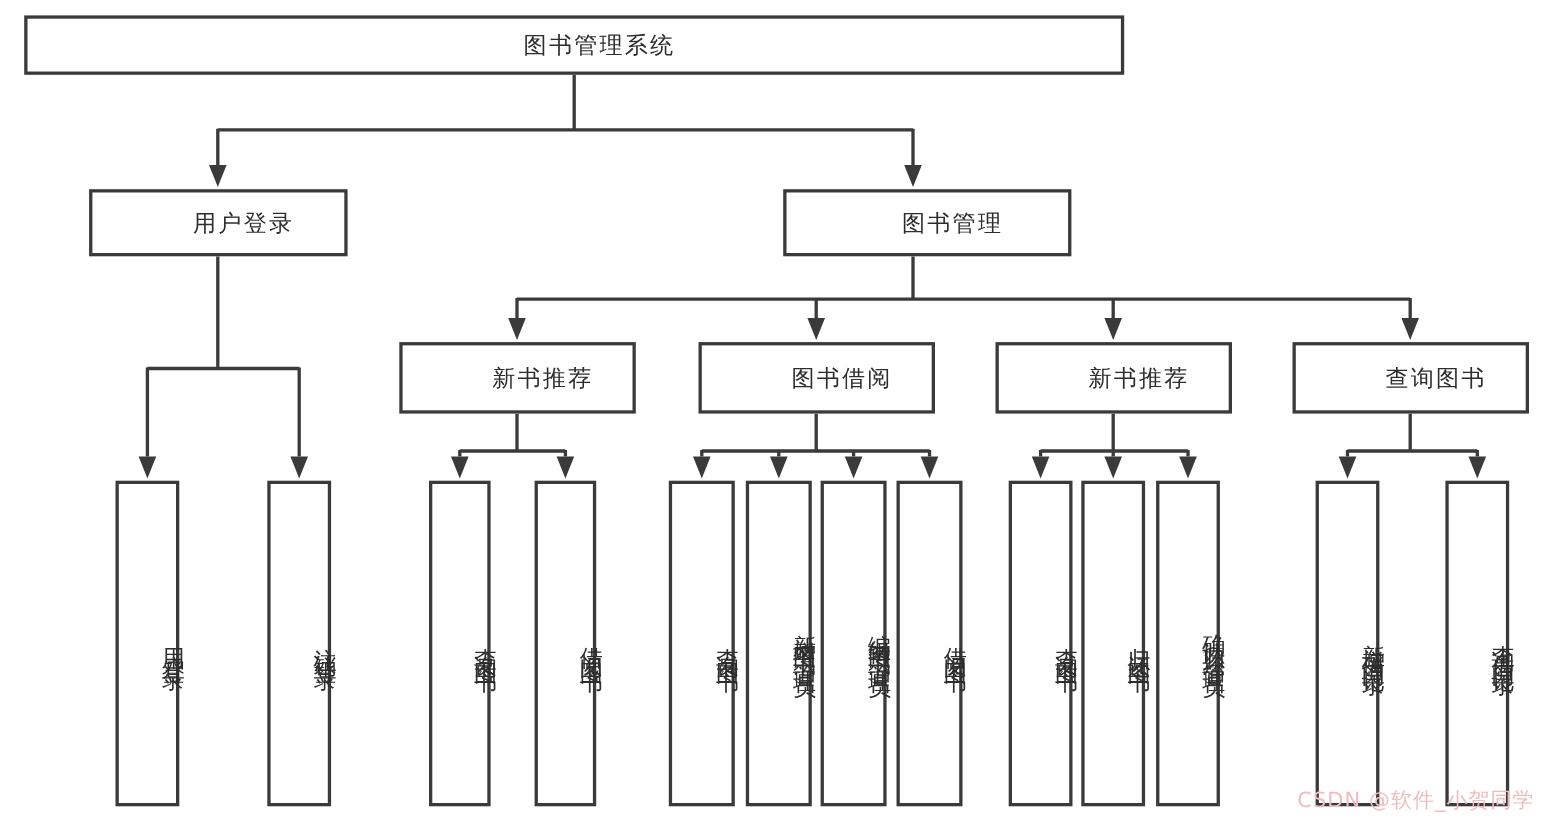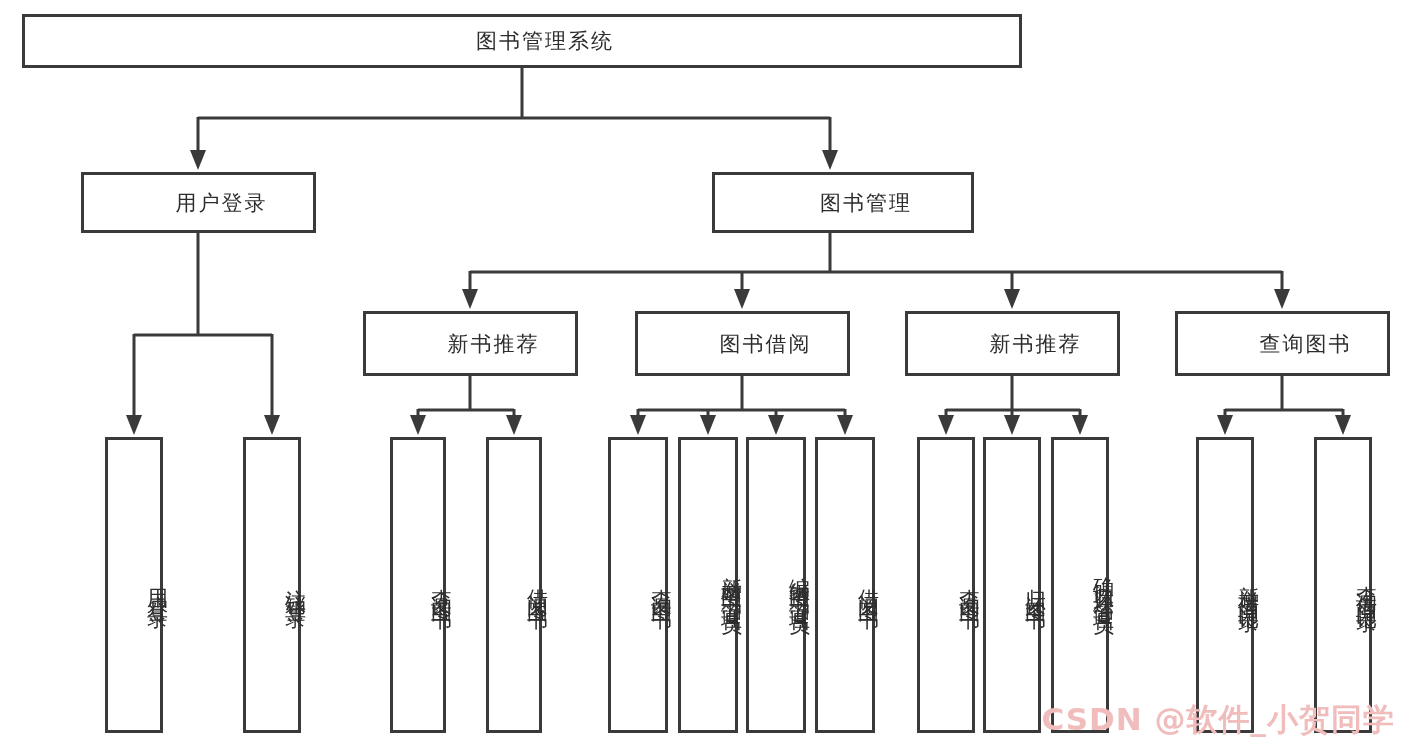--- a/index.html
+++ b/index.html
@@ -57,26 +57,25 @@
   #l-8 {left:815px; width:60px;}
   #l-9 {left:917px; width:58px;}
   #l-10{left:983px; width:58px;}
   #l-11{left:1051px;width:58px;}
   #l-12{left:1196px;width:58px;}
   #l-13{left:1314px;width:58px;}
   #connectors{position:absolute;left:0;top:0;pointer-events:none;}
   #watermark{
     position:absolute;
     right:10px;bottom:6px;
-    font-size:31px;
+    font-size:19px;
     color:#f0bcbc;
     letter-spacing:1px;
     z-index:5;
     white-space:nowrap;
-    font-weight:bold;
   }
 </style>
 </head>
 <body>
 
 <div id="canvas">
 
   <svg id="connectors" width="1405" height="747" viewBox="0 0 1405 747">
     <g stroke="#3a3a3a" stroke-width="3" fill="none">
 

